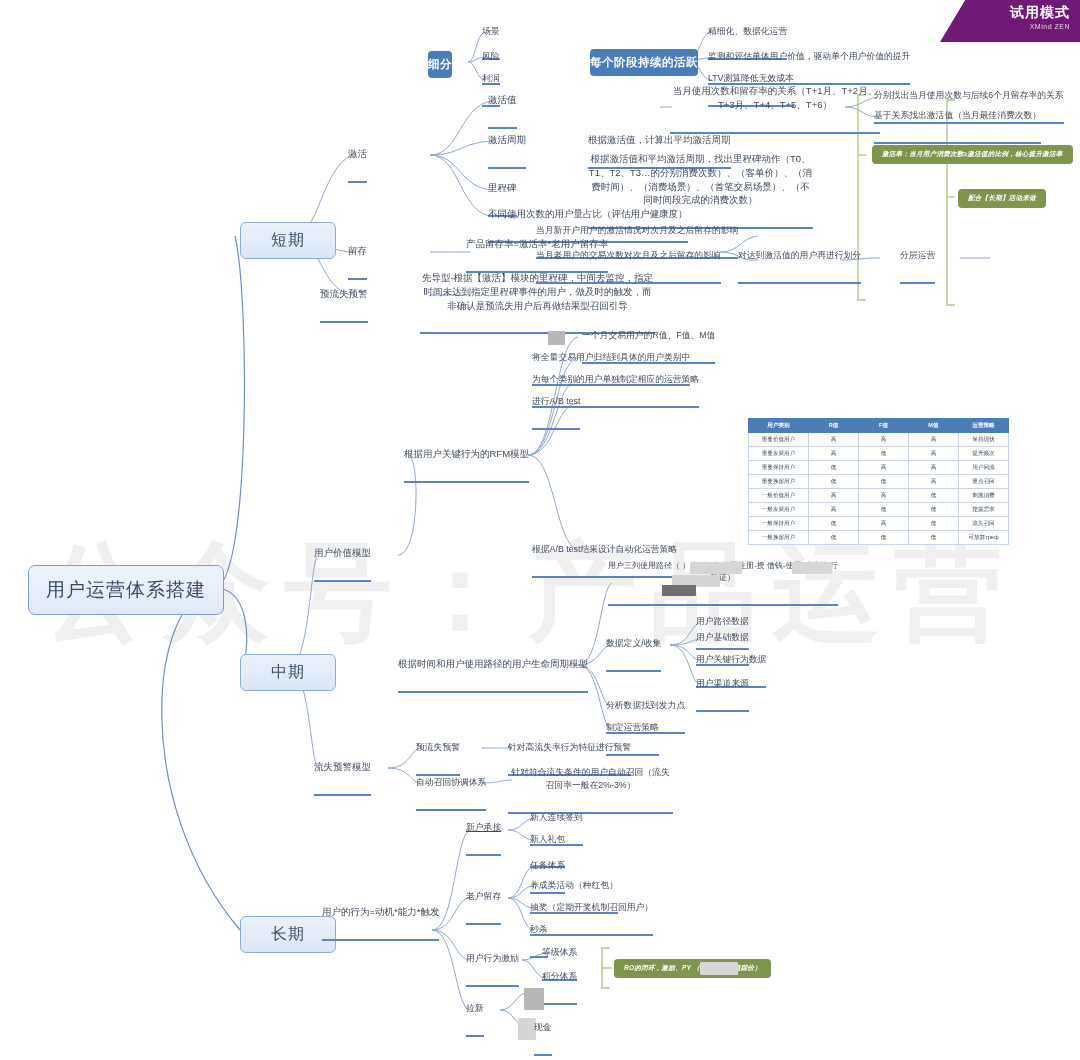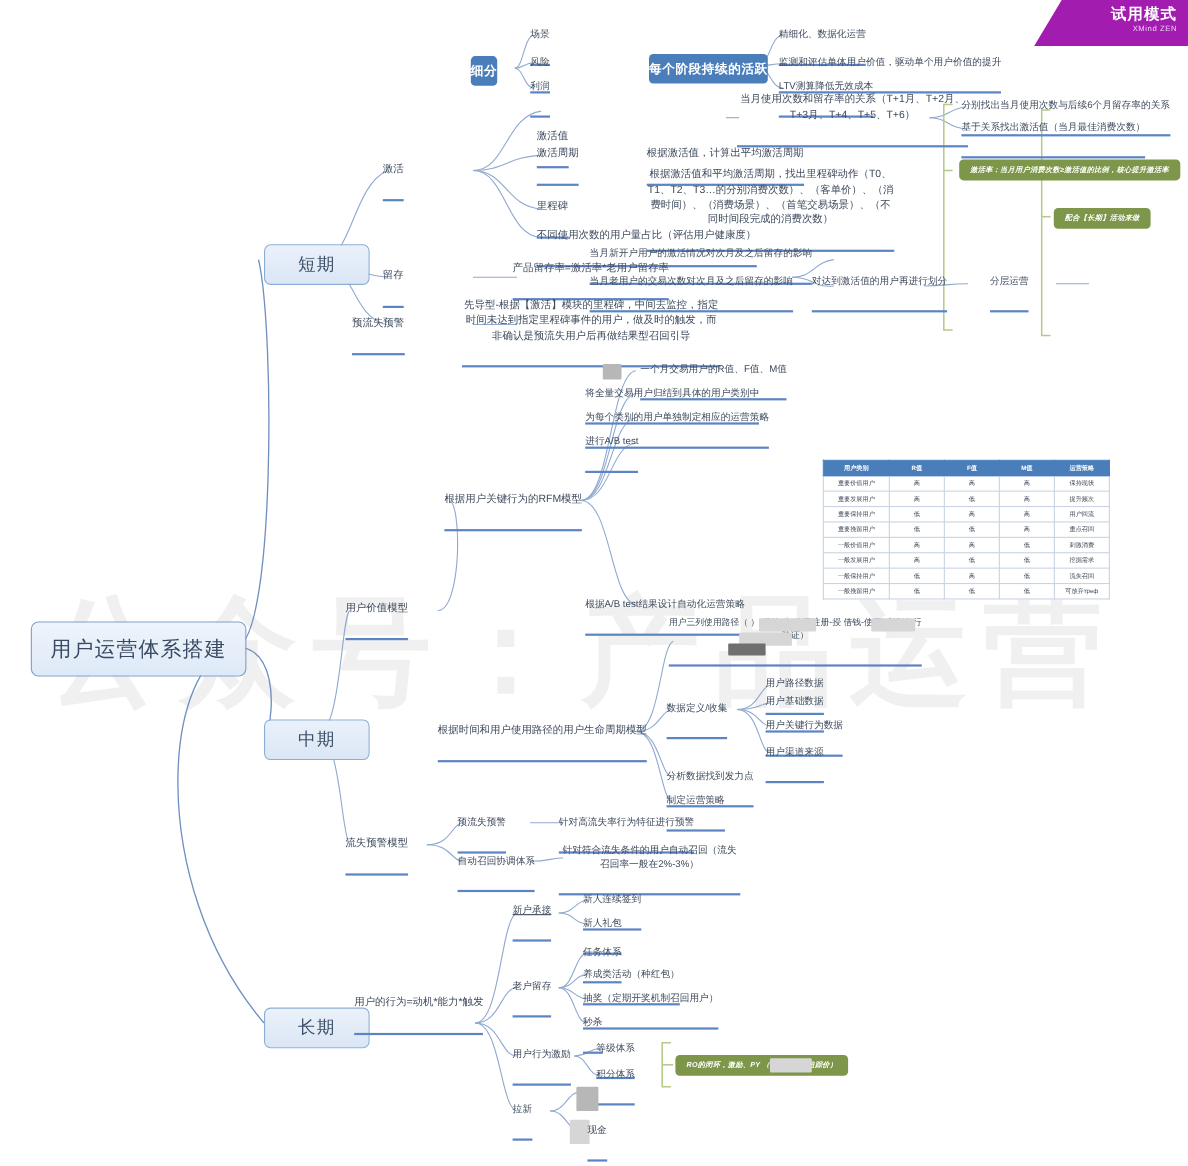--- a/index.html
+++ b/index.html
@@ -16,21 +16,21 @@
     position: absolute; left: 40px; top: 520px;
     font-size: 108px; font-weight: 700; color: #000;
     opacity: .055; letter-spacing: 14px; white-space: nowrap;
     user-select: none; pointer-events: none;
   }
 
   
   .trial-badge {
     position: absolute; right: 0; top: 0;
     width: 140px; height: 42px;
-    background: #a21caf;
+    background: #701a75;
     clip-path: polygon(18% 0, 100% 0, 100% 100%, 0 100%);
     color: #fff; text-align: right; padding: 4px 10px 0 0;
   }
   .trial-badge .t1 { font-size: 14px; font-weight: 700; letter-spacing: 1px; }
   .trial-badge .t2 { font-size: 7px; opacity: .8; letter-spacing: .5px; margin-top:1px;}
 
   
   svg.links { position:absolute; left:0; top:0; width:1080px; height:1060px; pointer-events:none; }
   svg.links path { fill:none; stroke:#8fa9cf; stroke-width:1; }
   svg.links path.thick { stroke:#6f8fc0; stroke-width:1.2; }
@@ -196,21 +196,21 @@
   <div class="node topic small" style="left:482px;top:50px;">风险</div>
   <div class="node topic small" style="left:482px;top:72px;">利润</div>
 
   <div class="node blue-chip" style="left:590px;top:49px;">每个阶段持续的活跃</div>
   <div class="node topic small" style="left:708px;top:25px;">精细化、数据化运营</div>
   <div class="node topic small" style="left:708px;top:50px;">监测和评估单体用户价值，驱动单个用户价值的提升</div>
   <div class="node topic small" style="left:708px;top:72px;">LTV测算降低无效成本</div>
 
   <div class="node topic" style="left:348px;top:147px;">激活</div>
 
-  <div class="node topic" style="left:488px;top:93px;margin-top:24px;">激活值</div>
+  <div class="node topic" style="left:488px;top:93px;">激活值</div>
   <div class="node topic ml" style="left:670px;top:84px;width:210px;">当月使用次数和留存率的关系（T+1月、T+2月、T+3月、T+4、T+5、T+6）</div>
   <div class="node topic small" style="left:874px;top:89px;">分别找出当月使用次数与后续6个月留存率的关系</div>
   <div class="node topic small" style="left:874px;top:109px;">基于关系找出激活值（当月最佳消费次数）</div>
 
   <div class="node topic" style="left:488px;top:133px;">激活周期</div>
   <div class="node topic" style="left:588px;top:133px;">根据激活值，计算出平均激活周期</div>
 
   <div class="node topic" style="left:488px;top:181px;">里程碑</div>
   <div class="node topic ml" style="left:588px;top:152px;width:225px;">根据激活值和平均激活周期，找出里程碑动作（T0、T1、T2、T3…的分别消费次数）、（客单价）、（消费时间）、（消费场景）、（首笔交易场景）、（不同时间段完成的消费次数）</div>
 

